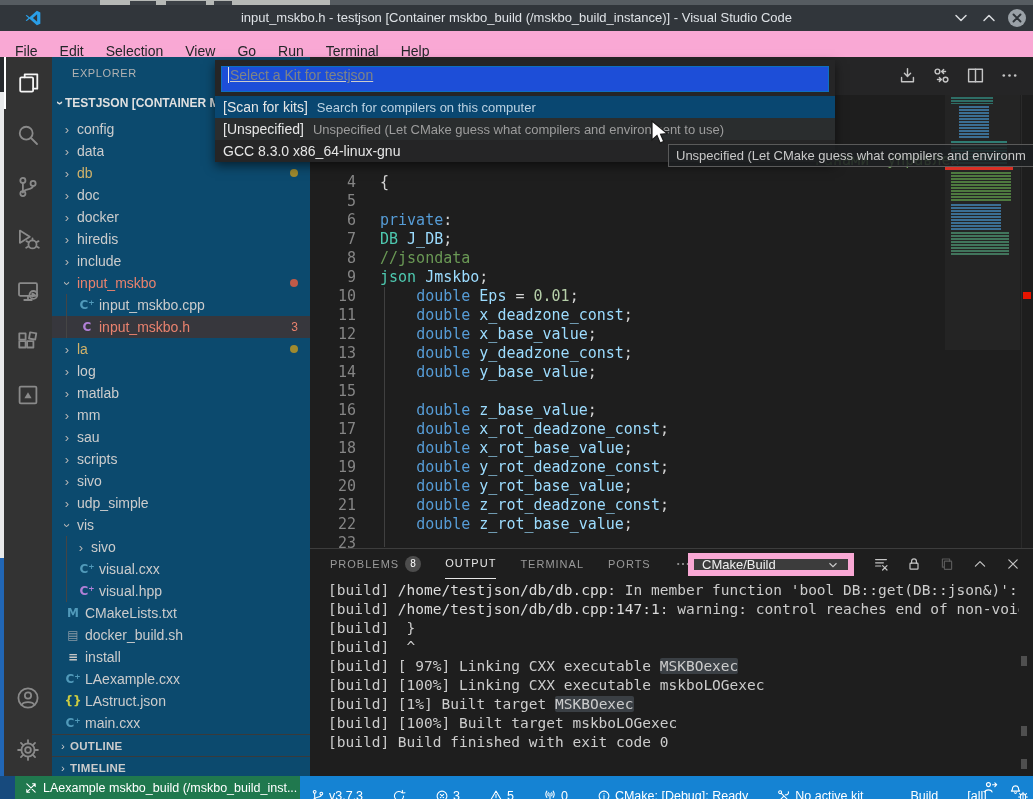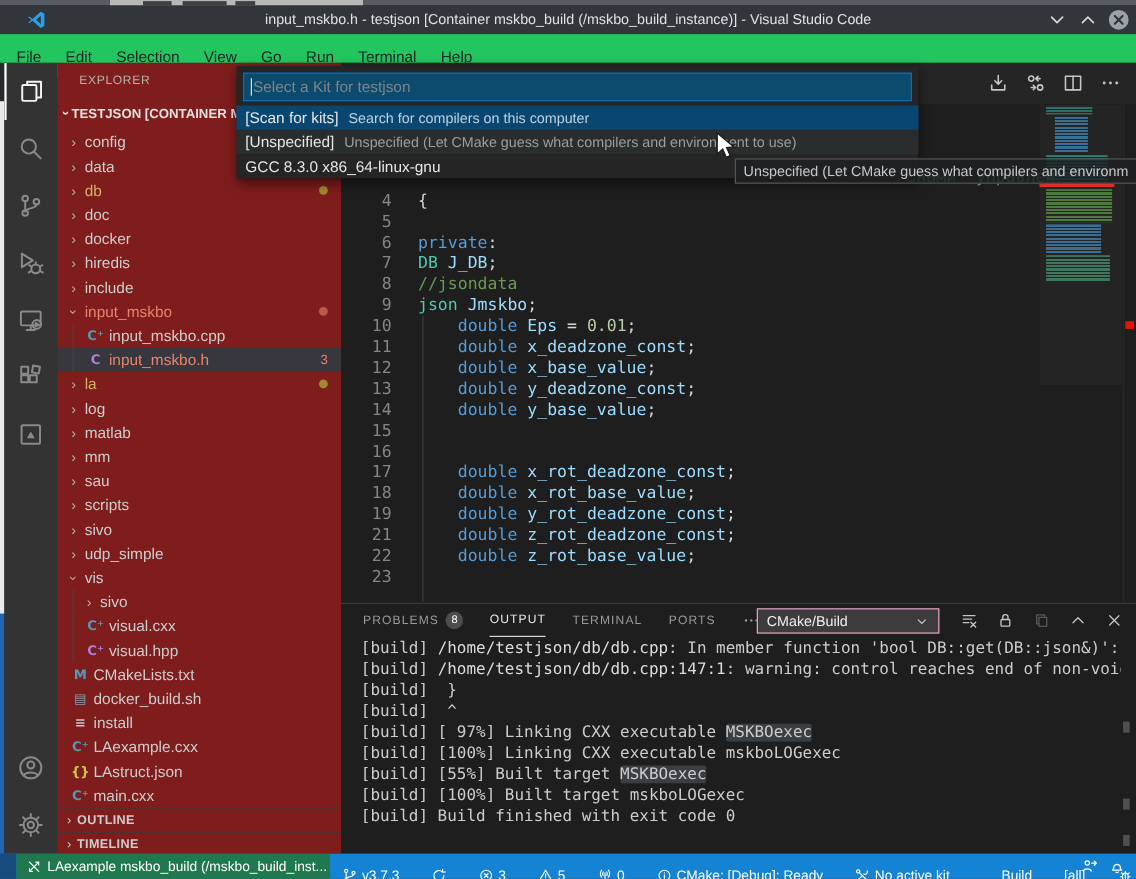--- a/index.html
+++ b/index.html
@@ -16,37 +16,37 @@
 
   
   #titlebar { position:absolute; left:0; top:5px; width:1033px; height:26px; background:#31363b; }
   #vscode-logo { position:absolute; left:24px; top:4px; width:18px; height:18px; }
   #window-title { position:absolute; left:0; right:0; top:0; height:26px; line-height:26px;
                   text-align:center; font-size:13px; color:#dee2e6; }
   #window-controls { position:absolute; right:6px; top:3px; display:flex; gap:8px; align-items:center; }
   #window-controls .wbtn { width:20px; height:20px; color:#d7dadd; }
 
   
-  #menubar { position:absolute; left:0; top:31px; width:1033px; height:40px; background:#22c55e;
+  #menubar { position:absolute; left:0; top:31px; width:1033px; height:40px; background:#f9a8d4;
              display:flex; align-items:center; padding-left:4px; }
   #menubar .mitem { font-size:14px; color:#232629; padding:0 11px; line-height:26px; }
 
   
   .sliver { position:absolute; left:0; width:4px; }
 
   
   #activitybar { position:absolute; left:4px; top:57px; width:48px; height:719px; background:#333333;
                  display:flex; flex-direction:column; }
   .ab-item { width:48px; height:52px; display:flex; align-items:center; justify-content:center; color:#8a8a8a; }
   .ab-item.active { color:#f5f5f5; box-shadow:inset 2px 0 0 #ffffff; }
   .ab-item .icon { width:24px; height:24px; }
   .ab-spacer { flex:1; }
 
   
-  #sidebar { position:absolute; left:52px; top:57px; width:258px; height:719px; background:#7f1d1d; overflow:hidden; }
+  #sidebar { position:absolute; left:52px; top:57px; width:258px; height:719px; background:#0c4a6e; overflow:hidden; }
   #explorer-title { position:absolute; left:20px; top:10px; font-size:11px; letter-spacing:.6px; color:#b3b3b3; }
   #section-row { position:absolute; left:0; top:35px; width:258px; height:22px; display:flex; align-items:center;
                  font-size:12px; font-weight:bold; color:#e0e0e0; white-space:nowrap; overflow:hidden; }
   #section-row .tw { margin-left:6px; }
   #tree { position:absolute; left:0; top:61px; width:258px; }
   .tree-row { height:22px; display:flex; align-items:center; position:relative; padding-right:12px;
               font-size:14px; color:#cccccc; white-space:nowrap; }
   .tree-row.selected { background:#37373d; }
   .tree-row .tw { width:14px; text-align:center; color:#b5b5b5; font-size:13px; flex:none; }
   .tw.exp { transform:rotate(90deg); }
@@ -88,21 +88,21 @@
   
   #panel { position:absolute; left:310px; top:548px; width:723px; height:228px; background:#1e1e1e;
            border-top:1px solid #3d3d3d; }
   #panel-tabs { position:absolute; left:8px; top:0; height:30px; display:flex; align-items:center; }
   .ptab { font-size:11px; letter-spacing:1px; color:#9a9a9a; padding:0 12px; line-height:29px; display:flex; align-items:center; gap:6px; }
   .ptab.active .ptab-lbl { color:#e7e7e7; border-bottom:1px solid #e7e7e7; }
   .ptab .pbadge { background:#4d4d4d; color:#ffffff; font-size:10px; letter-spacing:0;
                   min-width:16px; height:16px; border-radius:9px; text-align:center; line-height:16px; padding:0 4px; }
   .ptab .icon { width:16px; height:16px; color:#9a9a9a; }
   #channel-select { position:absolute; left:378px; top:4px; width:166px; height:23px; background:#3c3c3c;
-                    border:1px solid #f9a8d4; color:#f0f0f0; font-size:13px; display:flex; align-items:center;
+                    border:6px solid #f9a8d4; color:#f0f0f0; font-size:13px; display:flex; align-items:center;
                     padding:0 8px; }
   #channel-select .chev { margin-left:auto; width:14px; height:14px; color:#cccccc; }
   #panel-actions { position:absolute; right:12px; top:7px; display:flex; gap:17px; }
   #panel-actions .icon { width:16px; height:16px; color:#c5c5c5; }
   #panel-actions .dim { opacity:.35; }
   #output { position:absolute; left:18px; top:32px; right:14px; bottom:0; overflow:hidden;
             font-family:"DejaVu Sans Mono", monospace; font-size:14.5px; }
   .out-line { height:19px; line-height:19px; white-space:pre; color:#cccccc; }
   .out-link { color:#dcdcdc; }
   .out-hl { background:#3a3f44; border-radius:2px; }
@@ -116,22 +116,22 @@
                       max-width:285px; flex:none; white-space:nowrap; overflow:hidden; }
   #sb-left { display:flex; align-items:center; gap:19px; padding-left:6px; flex:1; min-width:0;margin-top:17px; }
   .sb-item { display:flex; align-items:center; gap:4px; padding:0 5px; white-space:nowrap; }
   .sb-item .icon, #remote-indicator .icon { width:14px; height:14px; color:#ffffff; flex:none; }
   #sb-right { display:flex; align-items:center; gap:10px; padding:0 10px 0 4px; }
   #sb-right .icon { width:15px; height:15px; color:#ffffff; }
 
   
   #quickpick { position:absolute; left:215px; top:60px; width:620px; background:#252526; z-index:50;
                box-shadow:0 4px 10px rgba(0,0,0,.55); padding-top:6px; }
-  #qp-input-wrap { margin:0 6px 4px 6px; height:26px; background:#0c4a6e; border:1px solid #0e70c0;
-                   display:flex; align-items:center; padding:0 6px; }
+  #qp-input-wrap { margin:0 6px 4px 6px; height:26px; background:#1d4ed8; border:1px solid #0e70c0;
+                   display:flex; align-items:flex-start; padding:0 6px;text-decoration:underline; }
   #qp-caret { width:1px; height:16px; background:#e8e8e8; margin-right:1px; }
   #qp-input { flex:1; background:transparent; border:none; outline:none; color:#cccccc; font-size:14px;
               font-family:"Liberation Sans", sans-serif; }
   #qp-input::placeholder { color:#7f8487; }
   .qp-row { height:22px; display:flex; align-items:center; padding:0 8px; white-space:nowrap; overflow:hidden; }
   .qp-row.selected { background:#094771; }
   .qp-row.hover { background:#2a2d2e; }
   .qp-label { font-size:14px; color:#e6e6e6; flex:none; }
   .qp-desc { font-size:13px; color:#9d9d9d; margin-left:9px; }
   .qp-row.selected .qp-desc { color:#bcd2e2; }
@@ -458,24 +458,25 @@
       <div class="code-line"><span class="ln">6</span><span class="ct"><span class="tok-kw">private</span><span class="tok-pln">:</span></span></div>
       <div class="code-line"><span class="ln">7</span><span class="ct"><span class="tok-type">DB</span><span class="tok-pln"> </span><span class="tok-var">J_DB</span><span class="tok-pln">;</span></span></div>
       <div class="code-line"><span class="ln">8</span><span class="ct"><span class="tok-com">//jsondata</span></span></div>
       <div class="code-line"><span class="ln">9</span><span class="ct"><span class="tok-type">json</span><span class="tok-pln"> </span><span class="tok-var">Jmskbo</span><span class="tok-pln">;</span></span></div>
       <div class="code-line"><span class="ln">10</span><span class="ct"><span class="tok-pln">    </span><span class="tok-kw">double</span><span class="tok-pln"> </span><span class="tok-var">Eps</span><span class="tok-pln"> = </span><span class="tok-num">0.01</span><span class="tok-pln">;</span></span></div>
       <div class="code-line"><span class="ln">11</span><span class="ct"><span class="tok-pln">    </span><span class="tok-kw">double</span><span class="tok-pln"> </span><span class="tok-var">x_deadzone_const</span><span class="tok-pln">;</span></span></div>
       <div class="code-line"><span class="ln">12</span><span class="ct"><span class="tok-pln">    </span><span class="tok-kw">double</span><span class="tok-pln"> </span><span class="tok-var">x_base_value</span><span class="tok-pln">;</span></span></div>
       <div class="code-line"><span class="ln">13</span><span class="ct"><span class="tok-pln">    </span><span class="tok-kw">double</span><span class="tok-pln"> </span><span class="tok-var">y_deadzone_const</span><span class="tok-pln">;</span></span></div>
       <div class="code-line"><span class="ln">14</span><span class="ct"><span class="tok-pln">    </span><span class="tok-kw">double</span><span class="tok-pln"> </span><span class="tok-var">y_base_value</span><span class="tok-pln">;</span></span></div>
       <div class="code-line"><span class="ln">15</span></div>
-      <div class="code-line"><span class="ln">16</span></div>
+      <div class="code-line"><span class="ln">16</span><span class="ct"><span class="tok-pln">    </span><span class="tok-kw">double</span><span class="tok-pln"> </span><span class="tok-var">z_base_value</span><span class="tok-pln">;</span></span></div>
       <div class="code-line"><span class="ln">17</span><span class="ct"><span class="tok-pln">    </span><span class="tok-kw">double</span><span class="tok-pln"> </span><span class="tok-var">x_rot_deadzone_const</span><span class="tok-pln">;</span></span></div>
       <div class="code-line"><span class="ln">18</span><span class="ct"><span class="tok-pln">    </span><span class="tok-kw">double</span><span class="tok-pln"> </span><span class="tok-var">x_rot_base_value</span><span class="tok-pln">;</span></span></div>
       <div class="code-line"><span class="ln">19</span><span class="ct"><span class="tok-pln">    </span><span class="tok-kw">double</span><span class="tok-pln"> </span><span class="tok-var">y_rot_deadzone_const</span><span class="tok-pln">;</span></span></div>
+      <div class="code-line"><span class="ln">20</span><span class="ct"><span class="tok-pln">    </span><span class="tok-kw">double</span><span class="tok-pln"> </span><span class="tok-var">y_rot_base_value</span><span class="tok-pln">;</span></span></div>
       <div class="code-line"><span class="ln">21</span><span class="ct"><span class="tok-pln">    </span><span class="tok-kw">double</span><span class="tok-pln"> </span><span class="tok-var">z_rot_deadzone_const</span><span class="tok-pln">;</span></span></div>
       <div class="code-line"><span class="ln">22</span><span class="ct"><span class="tok-pln">    </span><span class="tok-kw">double</span><span class="tok-pln"> </span><span class="tok-var">z_rot_base_value</span><span class="tok-pln">;</span></span></div>
       <div class="code-line"><span class="ln">23</span><span class="ct"></span></div>
     </div>
   <div id="indent-guide"></div>
 
   <div id="minimap">
     <div class="slider"></div>
     <div class="mmseg" style="top:2px;width:42px;height:7px;background:repeating-linear-gradient(180deg,#2e6e66 0 2px,transparent 2px 3px)"></div>
     <div class="mmseg" style="top:11px;left:14px;width:30px;height:33px;background:repeating-linear-gradient(180deg,#3b6e93 0 2px,transparent 2px 3px)"></div>
@@ -552,21 +553,21 @@
         </svg>
       </span>
     </div>
   <div id="output">
       <div class="out-line"><span>[build] </span><span class="out-link">/home/testjson/db/db.cpp</span><span>: In member function 'bool DB::get(DB::json&amp;)':</span></div>
       <div class="out-line"><span>[build] </span><span class="out-link">/home/testjson/db/db.cpp:147:1</span><span>: warning: control reaches end of non-void fu</span></div>
       <div class="out-line"><span>[build]  }</span></div>
       <div class="out-line"><span>[build]  ^</span></div>
       <div class="out-line"><span>[build] [ 97%] Linking CXX executable </span><span class="out-hl">MSKBOexec</span></div>
       <div class="out-line"><span>[build] [100%] Linking CXX executable mskboLOGexec</span></div>
-      <div class="out-line"><span>[build] [55%] Built target </span><span class="out-hl">MSKBOexec</span></div>
+      <div class="out-line"><span>[build] [1%] Built target </span><span class="out-hl">MSKBOexec</span></div>
       <div class="out-line"><span>[build] [100%] Built target mskboLOGexec</span></div>
       <div class="out-line"><span>[build] Build finished with exit code 0</span></div>
     </div>
   <div class="pscroll" style="top:107px;height:10px"></div>
   <div class="pscroll" style="top:177px;height:10px"></div>
   <div class="pscroll" style="top:210px;height:10px"></div>
 </div>
 
 <div id="statusbar">
   <div id="sb-lead"></div>

